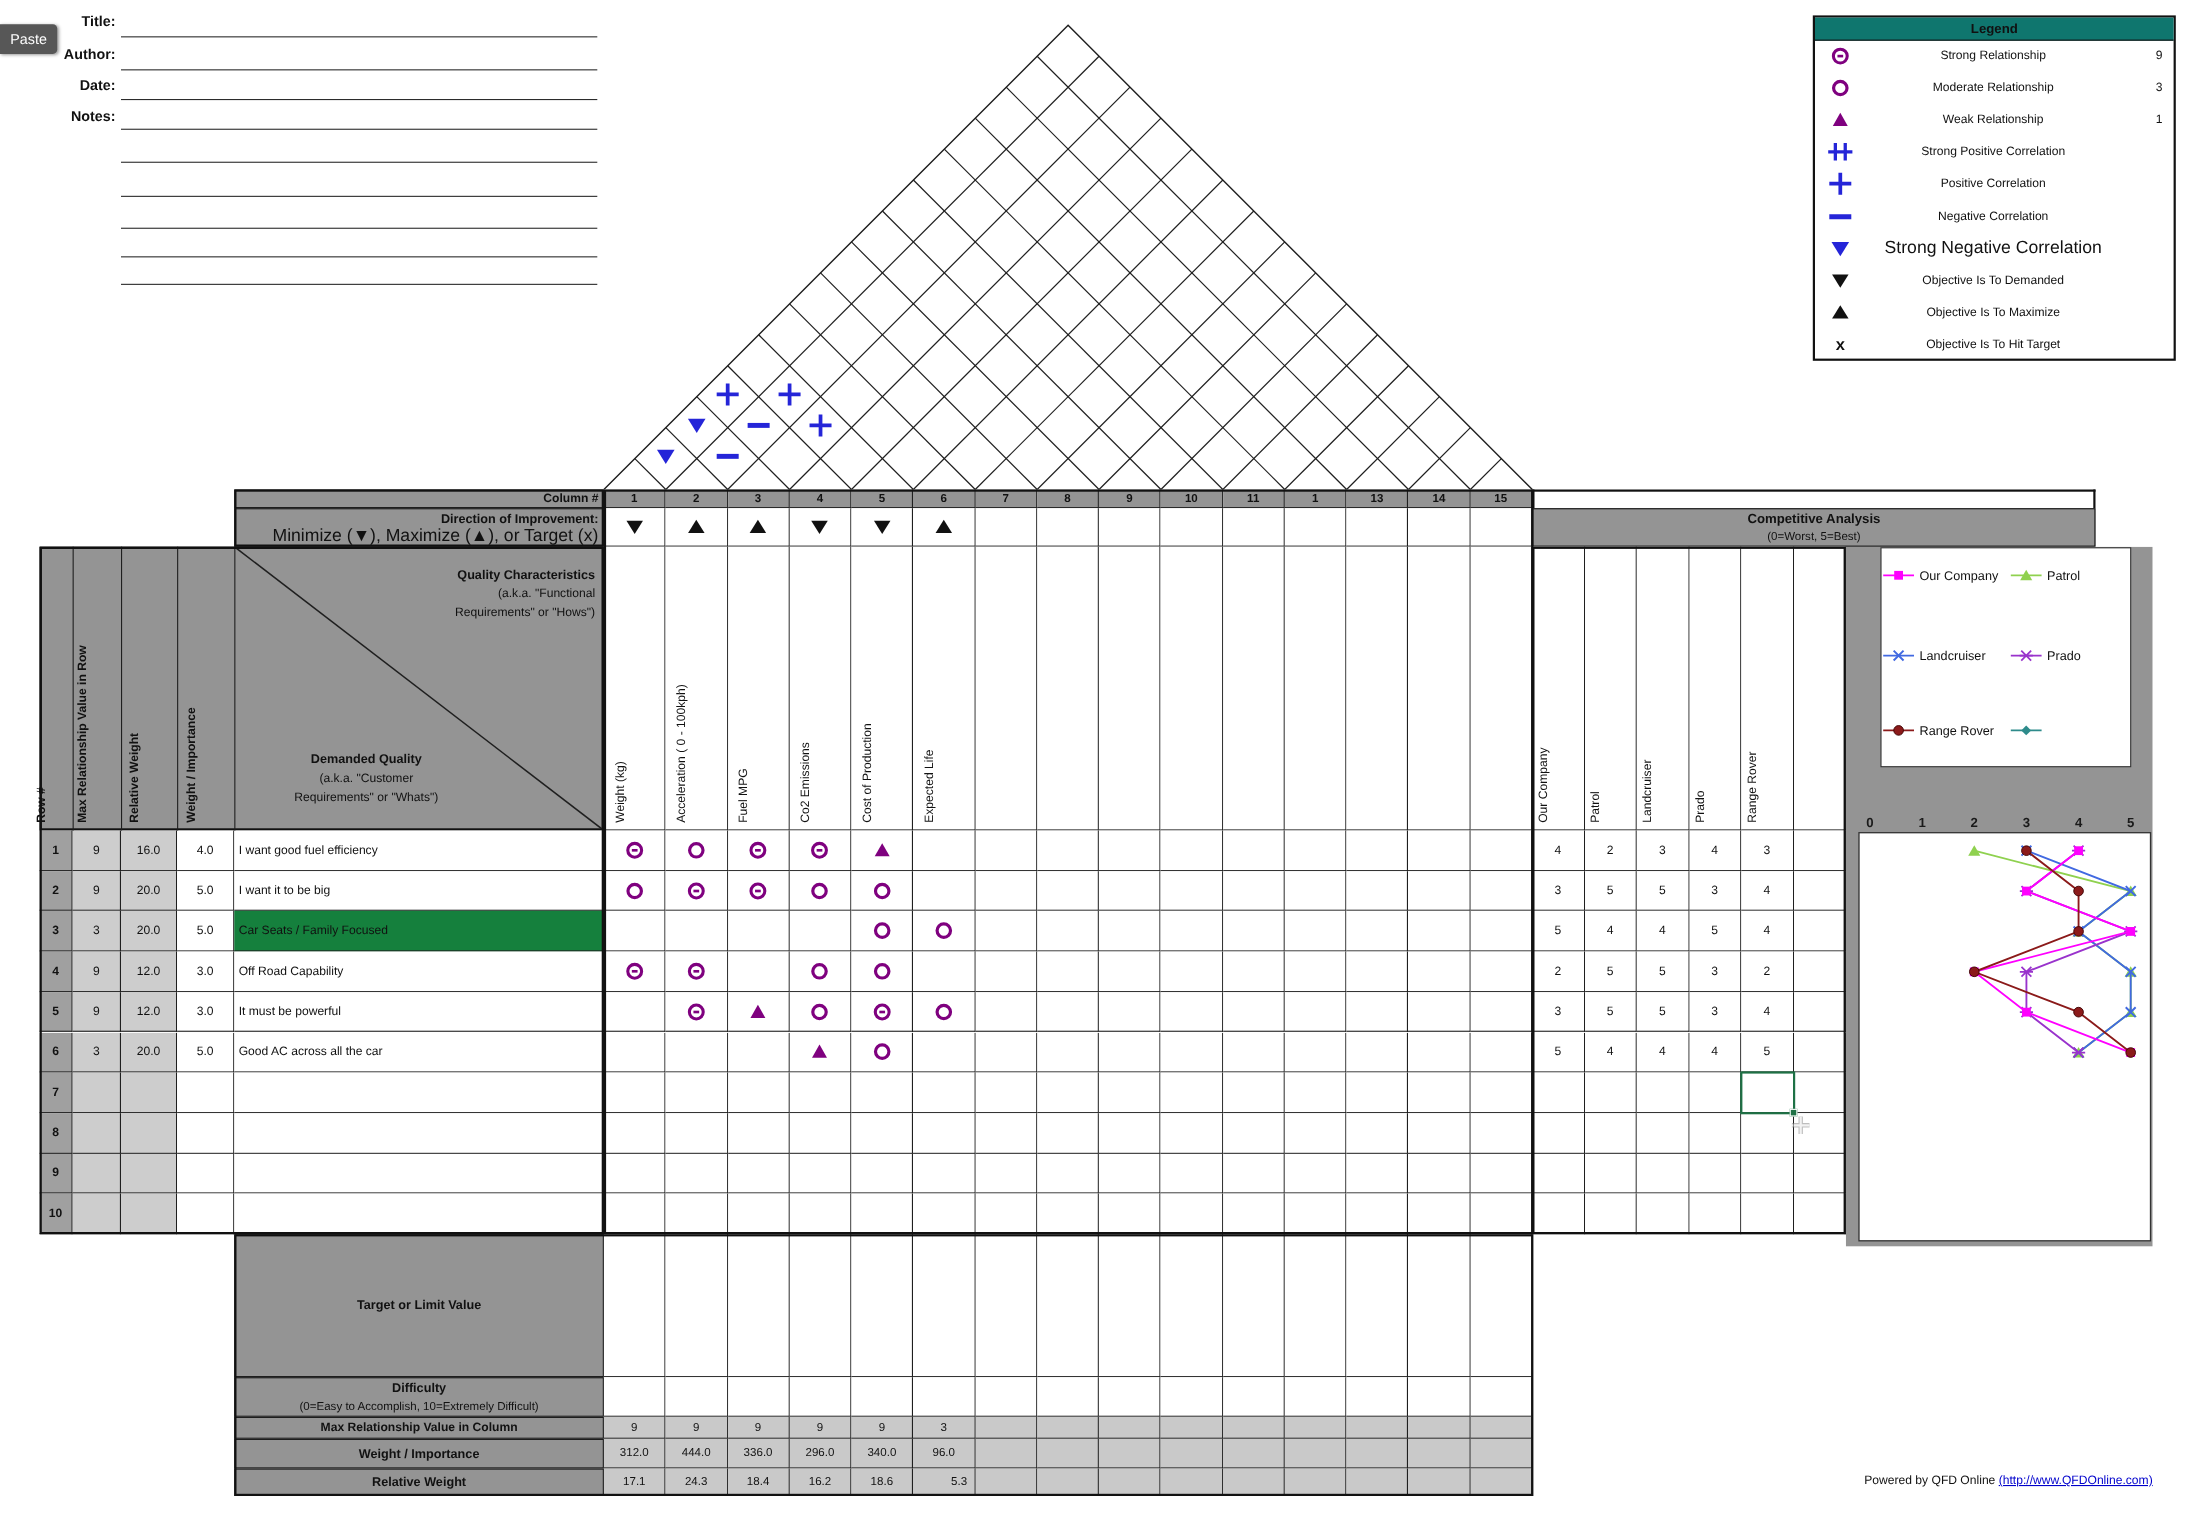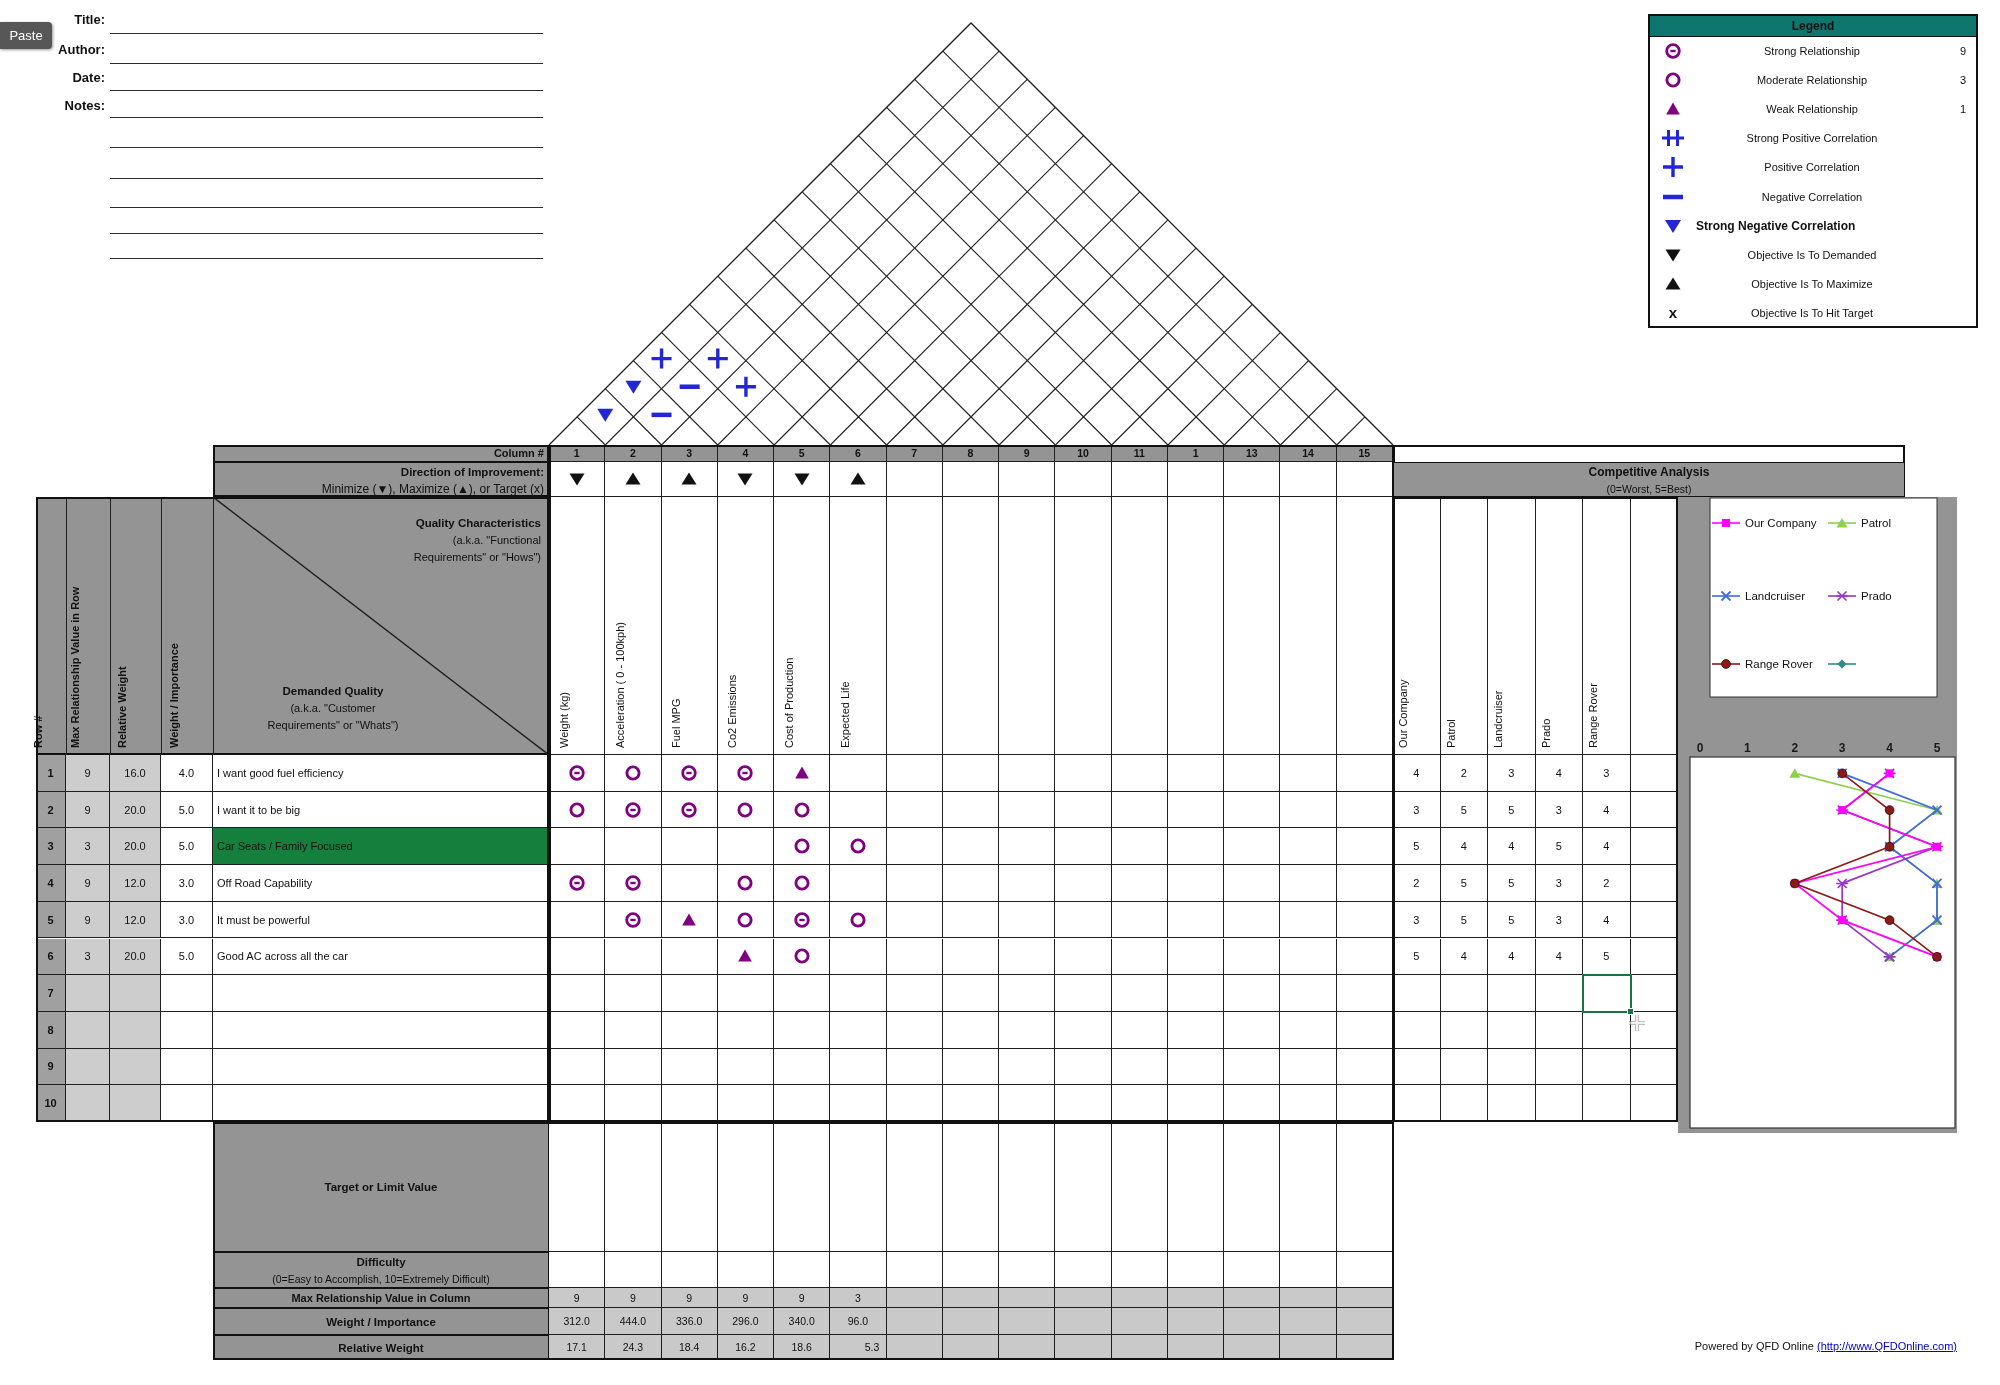--- a/index.html
+++ b/index.html
@@ -80,21 +80,21 @@
           </span>
       <span style="flex:1;text-align:center;font-size:11px;">Negative Correlation</span>
       <span style="width:38px;text-align:right;padding-right:10px;font-size:11px;"></span>
     </div>
         <div class="abs" style="left:0;top:195.2px;width:326px;height:29.2px;display:flex;align-items:center;">
       <span style="width:46px;display:flex;justify-content:center;">
             <svg width="26" height="22">
               <polygon points="5,5 21,5 13,18" fill="#2525D8"></polygon>
             </svg>
           </span>
-      <span style="flex:1;font-size:12px;font-weight:bold;">Strong Negative Correlation</span>
+      <span style="flex:1;text-align:center;font-size:16px;">Strong Negative Correlation</span>
       <span style="width:38px;text-align:right;padding-right:10px;font-size:11px;"></span>
     </div>
         <div class="abs" style="left:0;top:224.4px;width:326px;height:29.2px;display:flex;align-items:center;">
       <span style="width:46px;display:flex;justify-content:center;">
             <svg width="26" height="22">
               <polygon points="5.5,5.5 20.5,5.5 13,17.5" fill="#111"></polygon>
             </svg>
           </span>
       <span style="flex:1;text-align:center;font-size:11px;">Objective Is To Demanded</span>
       <span style="width:38px;text-align:right;padding-right:10px;font-size:11px;"></span>
@@ -118,21 +118,21 @@
       <span style="width:38px;text-align:right;padding-right:10px;font-size:11px;"></span>
     </div>
       </div>
   </div>
 
   <div class="abs" style="left:213px;top:445px;width:336px;height:17px;background:#949494;border:1px solid #111;
               font-weight:bold;font-size:11px;text-align:right;padding:1px 4px 0 0;">Column #</div>
   <div class="abs" style="left:213px;top:462px;width:336px;height:35px;background:#949494;border:1px solid #111;
               text-align:right;padding-right:4px;line-height:15px;">
     <span style="font-weight:bold;font-size:11.5px;">Direction of Improvement:</span><br>
-    <span style="font-size:12px;">Minimize (▼), Maximize (▲), or Target (x)</span>
+    <span style="font-size:16px;">Minimize (▼), Maximize (▲), or Target (x)</span>
   </div>
 
   <div class="abs" style="left:1393px;top:445px;width:512px;height:17px;background:#fff;border:2px solid #111;border-bottom:none;"></div>
   <div class="abs" style="left:1393px;top:462px;width:512px;height:35px;background:#949494;border:1px solid #111;
               text-align:center;line-height:15px;">
     <span style="font-weight:bold;font-size:12px;">Competitive Analysis</span><br>
     <span style="font-size:10.5px;">(0=Worst, 5=Best)</span>
   </div>
 
   <div class="abs" style="left:36px;top:497px;width:513px;height:258px;background:#949494;border:2px solid #111;"></div>

